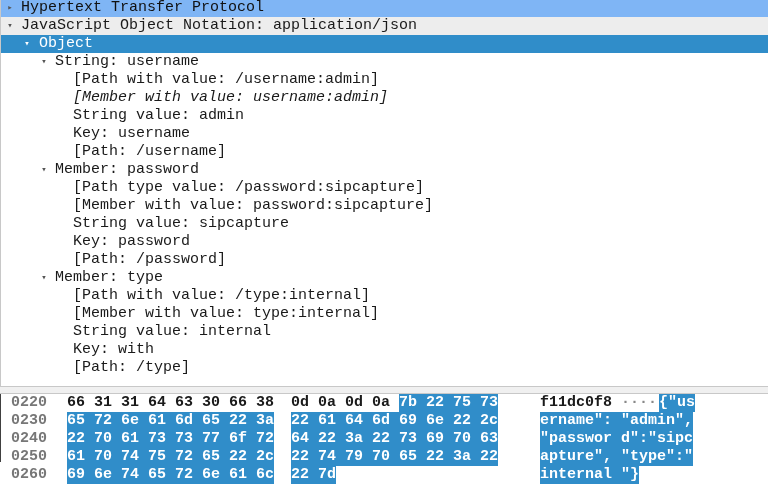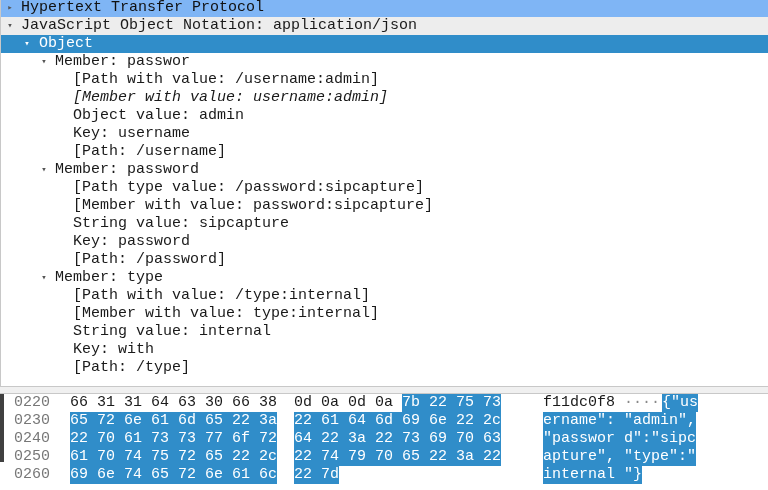--- a/index.html
+++ b/index.html
@@ -31,41 +31,41 @@
   }
   .row.sel-dark .arrow { color: #ffffff; }
   .txt { position: absolute; }
   .divider {
     position: absolute; left: 0; top: 386px; width: 768px; height: 8px;
     background: #f0f0f0; border-top: 1px solid #c8c8c8; border-bottom: 1px solid #c8c8c8;
     box-sizing: border-box;
   }
   .hex {
     position: absolute; left: 0; top: 394px; width: 768px; height: 68px;
-    background: #ffffff; border-left: 4px solid #404040; box-sizing: border-box;
+    background: #ffffff; border-left: 1px solid #404040; box-sizing: border-box; font-weight: bold;
   }
   .hexrow { position: absolute; left: 0; height: 18px; line-height: 18px; white-space: pre; }
   .offset { position: absolute; left: 10px; color: #777; }
   .hb { position: absolute; }
   .hb.hl { background: #308dc9; color: #fff; }
   .asc { position: absolute; }
   .asc.hl { background: #308dc9; color: #fff; }
   .dots { color: #888; }
 </style>
 </head>
 <body>
 
 <div class="tree" id="tree">
     <div class="row sel-light" style="top: -1px;"><span class="arrow" style="left: 4px;">▸</span><span class="txt" style="left: 20px; text-align: center;">Hypertext Transfer Protocol</span></div>
     <div class="row hover" style="top: 17px;"><span class="arrow" style="left: 4px;">▾</span><span class="txt" style="left: 20px;">JavaScript Object Notation: application/json</span></div>
     <div class="row sel-dark" style="top: 35px;"><span class="arrow" style="left: 21px;">▾</span><span class="txt" style="left: 38px;">Object</span></div>
-    <div class="row" style="top: 53px;"><span class="arrow" style="left: 38px;">▾</span><span class="txt" style="left: 54px;">Member: passwor</span></div>
+    <div class="row" style="top: 53px;"><span class="arrow" style="left: 38px;">▾</span><span class="txt" style="left: 54px;">String: username</span></div>
     <div class="row" style="top: 71px;"><span class="txt" style="left: 72px;">[Path with value: /username:admin]</span></div>
     <div class="row" style="top: 89px; font-style: italic;"><span class="txt" style="left: 72px;">[Member with value: username:admin]</span></div>
-    <div class="row" style="top: 107px;"><span class="txt" style="left: 72px;">Object value: admin</span></div>
+    <div class="row" style="top: 107px;"><span class="txt" style="left: 72px;">String value: admin</span></div>
     <div class="row" style="top: 125px;"><span class="txt" style="left: 72px;">Key: username</span></div>
     <div class="row" style="top: 143px;"><span class="txt" style="left: 72px;">[Path: /username]</span></div>
     <div class="row" style="top: 161px;"><span class="arrow" style="left: 38px;">▾</span><span class="txt" style="left: 54px;">Member: password</span></div>
     <div class="row" style="top: 179px;"><span class="txt" style="left: 72px;">[Path type value: /password:sipcapture]</span></div>
     <div class="row" style="top: 197px;"><span class="txt" style="left: 72px;">[Member with value: password:sipcapture]</span></div>
     <div class="row" style="top: 215px;"><span class="txt" style="left: 72px;">String value: sipcapture</span></div>
     <div class="row" style="top: 233px;"><span class="txt" style="left: 72px;">Key: password</span></div>
     <div class="row" style="top: 251px;"><span class="txt" style="left: 72px;">[Path: /password]</span></div>
     <div class="row" style="top: 269px;"><span class="arrow" style="left: 38px;">▾</span><span class="txt" style="left: 54px;">Member: type</span></div>
     <div class="row" style="top: 287px;"><span class="txt" style="left: 72px;">[Path with value: /type:internal]</span></div>

